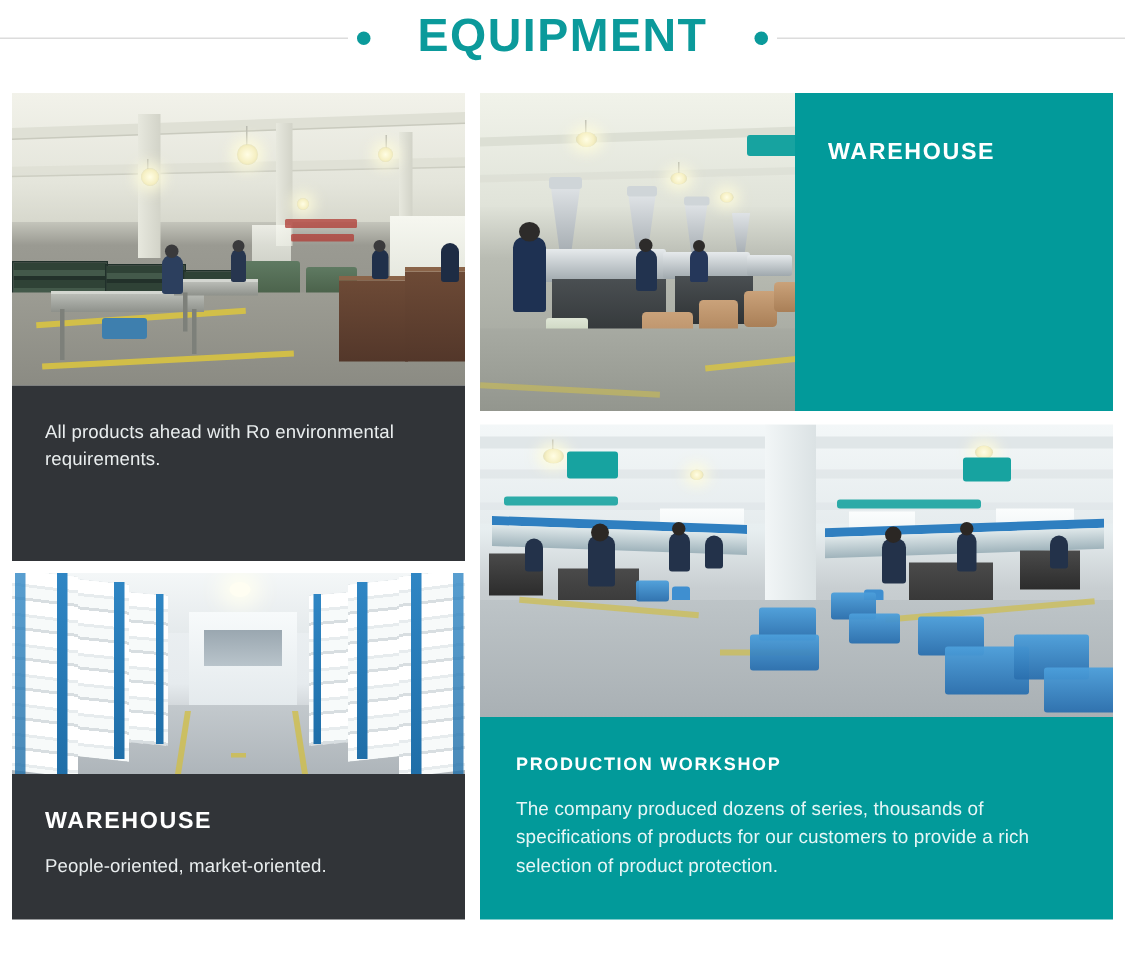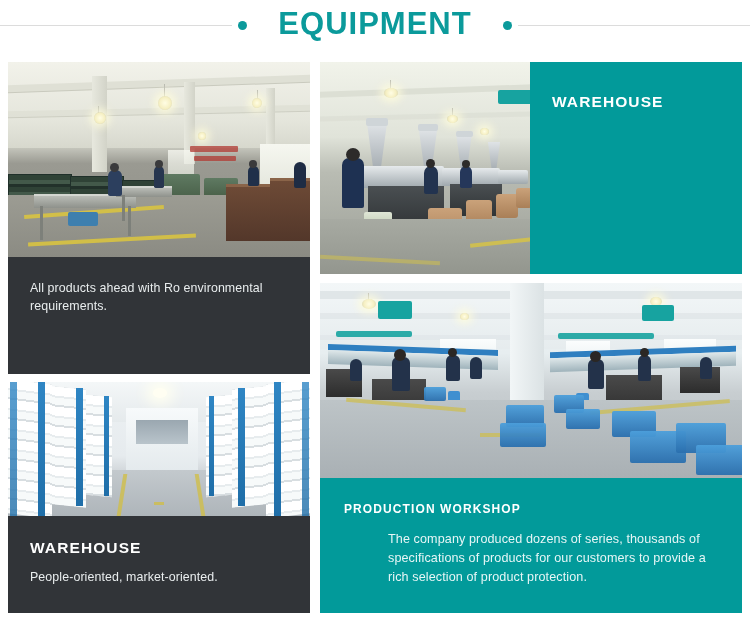--- a/index.html
+++ b/index.html
@@ -58,21 +58,21 @@
   #wh-photo     {left:8px;  top:382px; width:302px; height:134px;}
   #wh-caption   {left:8px;  top:516px; width:302px; height:97px;}
   #equip-photo  {left:320px;top:62px;  width:212px; height:212px;}
   #equip-caption{left:530px;top:62px;  width:212px; height:212px;}
   #prod-photo   {left:320px;top:283px; width:422px; height:195px;}
   #prod-caption {left:320px;top:478px; width:422px; height:135px;}
 
   #equip-caption .caption-inner{padding:30px 22px 18px 22px;}
   #prod-caption  .caption-inner{padding:22px 24px 18px 24px;}
   #prod-caption .cap-title{font-size:12px;letter-spacing:1.1px;margin-bottom:11px;}
-  #prod-caption .cap-text{font-size:12.6px;line-height:19px;margin-left:44px;}
+  #prod-caption .cap-text{font-size:12.6px;line-height:19px;}
   #wh-caption .cap-title{margin-bottom:11px;}
 
   
   .scene{position:absolute;inset:0;}
 
   
   .mold-bg{
     position:absolute;inset:0;
     background:
       linear-gradient(to bottom,#e9eae2 0%,#e2e3d8 28%,#cfd0c6 42%,#9a9a92 52%,#8d8d85 100%);

